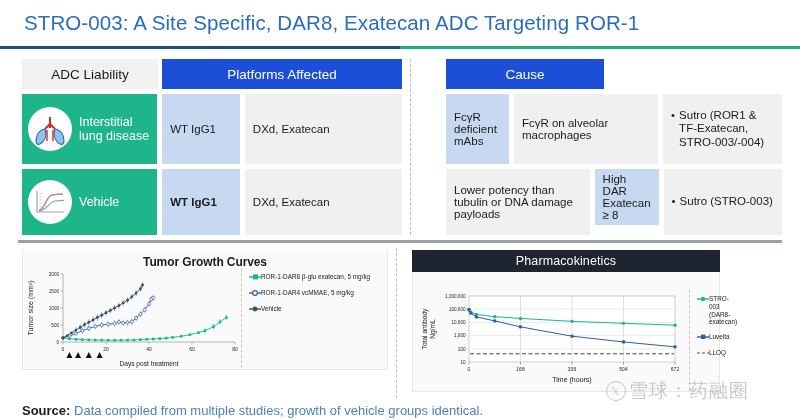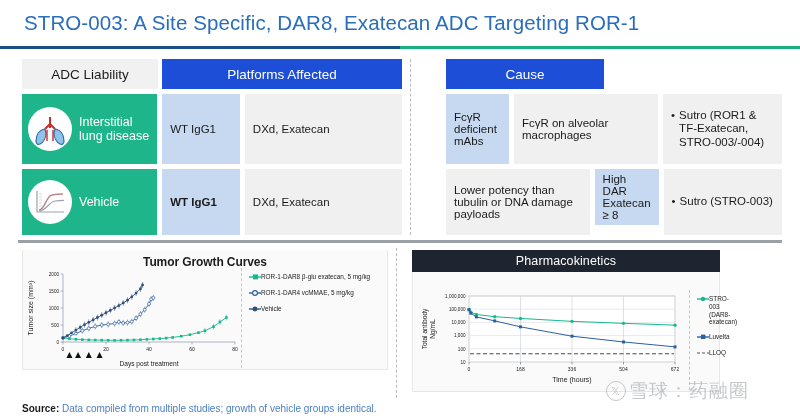--- a/index.html
+++ b/index.html
@@ -90,21 +90,21 @@
   .legend-box {
     border-left: 1px dashed #c3c6ca; padding-left: 7px; padding-top: 5px;
     display: flex; flex-direction: column; gap: 7px;
   }
   .lg-item { display: flex; align-items: flex-start; font-size: 6.4px; color: #1b1b1b; line-height: 7.8px; }
   .lg-mark { width: 12px; flex: 0 0 12px; margin-top: 1px; }
   .lg-text { white-space: pre-line; }
 
   
   .source {
-    position: absolute; left: 22px; top: 403px; font-size: 10px; color: #4a7fc1;
+    position: absolute; left: 22px; top: 403px; font-size: 13px; color: #4a7fc1;
   }
   .source b { color: #1b1b1b; font-weight: bold; }
   .watermark {
     position: absolute; left: 606px; top: 378px;
     font-size: 19px; color: rgba(120,126,133,.42);
     display: flex; align-items: center; gap: 3px; letter-spacing: 1px;
   }
   .wm-ring {
     width: 20px; height: 20px; border-radius: 50%;
     border: 1.6px solid rgba(120,126,133,.42);

